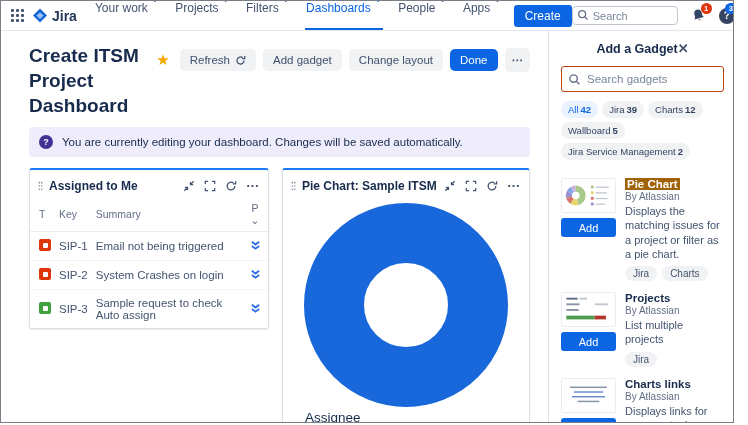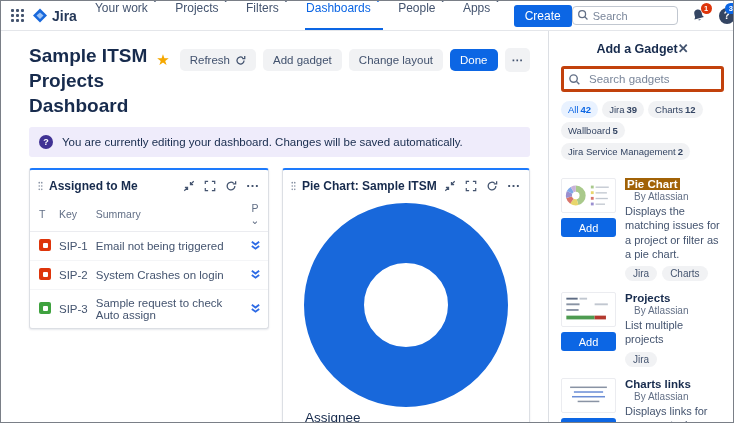--- a/index.html
+++ b/index.html
@@ -89,40 +89,40 @@
   .card.pie { flex:1; height:284px; display:flex; flex-direction:column; overflow:hidden; }
   .donut-wrap { display:flex; justify-content:center; padding-top:2px; }
   .pie-meta { padding:2px 16px 10px 22px; }
   .pie-stat { font-size:13.5px; color:#172B4D; }
 
   
   .panel-head { display:flex; justify-content:center; align-items:center; margin-bottom:10px; }
   .panel-title { font-size:12.5px; font-weight:bold; color:#172B4D; }
   .panel-close { font-size:13px; color:#44546F; cursor:pointer; font-weight:bold; }
   .panel-search { position:relative; margin-bottom:9px; }
-  .panel-search input { width:100%; height:26px; border:3px solid #c2410c; border-radius:3px;
+  .panel-search input { width:100%; height:26px; border:1px solid #c2410c; border-radius:3px;
                         font-size:11.5px; padding:0 6px 0 25px; color:#172B4D; }
   .panel-search input::placeholder { color:#7A869A; }
   .panel-search svg { position:absolute; left:7px; top:7px; }
   .pills { display:flex; flex-wrap:wrap; gap:4px; margin-bottom:7px; }
   .pill { background:#F1F2F4; border-radius:10px; padding:3px 7px; font-size:9.5px; color:#344563;
           cursor:pointer; white-space:nowrap; }
   .pill b { margin-left:2px; }
   .pill.active { background:#E9F2FF; color:#0C66E4; }
   .glist { flex:1; overflow:hidden; display:flex; flex-direction:column; gap:11px; }
   .g-item { display:flex; gap:9px; }
   .g-item.clipped { height:27px; overflow:hidden; align-items:flex-start; }
   .g-left { width:55px; min-width:55px; display:flex; flex-direction:column; gap:5px; }
   .thumb { height:35px; width:55px; border:1px solid #EBECF0; border-radius:2px; background:#fff; }
   .add-btn { background:#0C66E4; color:#fff; border:none; border-radius:3px; font-size:11px;
              padding:3.5px 0; width:100%; cursor:pointer; }
   .g-right { flex:1; font-size:11px; color:#44546F; min-width:0; }
   .g-name { font-size:11.5px; font-weight:bold; color:#172B4D; }
   .g-name.selected { display:inline-block; background:#a16207; color:#fff; padding:0 2px; }
-  .g-by { font-size:10px; color:#626F86; margin:1px 9px 2px; }
+  .g-by { font-size:10px; color:#626F86; margin:1px 0 2px; }
   .g-desc { line-height:1.3; }
   .g-tags { display:flex; gap:5px; margin-top:5px; }
   .tag { background:#F1F2F4; border-radius:9px; padding:2px 8px; font-size:10px; color:#44546F; cursor:pointer; }
 </style>
 </head>
 <body>
 
 <div class="screen">
 
   <div class="topnav">
@@ -194,21 +194,21 @@
       </div>
 
     </div>
   </div>
 
   <div class="bodywrap">
 
     <div class="main">
 
       <div class="page-header">
-        <h1 class="page-title">Sample ITSM Projects Dashboard</h1>
+        <h1 class="page-title">Create ITSM Project Dashboard</h1>
         <div class="actions">
           <span class="star">★</span>
           <button class="btn">
             <span>Refresh</span>
             <svg width="11" height="11" viewBox="0 0 14 14">
               <path d="M11.5 7a4.5 4.5 0 1 1-1.6-3.4" fill="none" stroke="#42526E" stroke-width="1.6"></path>
               <path d="M12.4 1.4v3.2H9.2" fill="none" stroke="#42526E" stroke-width="1.6"></path>
             </svg>
           </button>
           <button class="btn">Add gadget</button>

